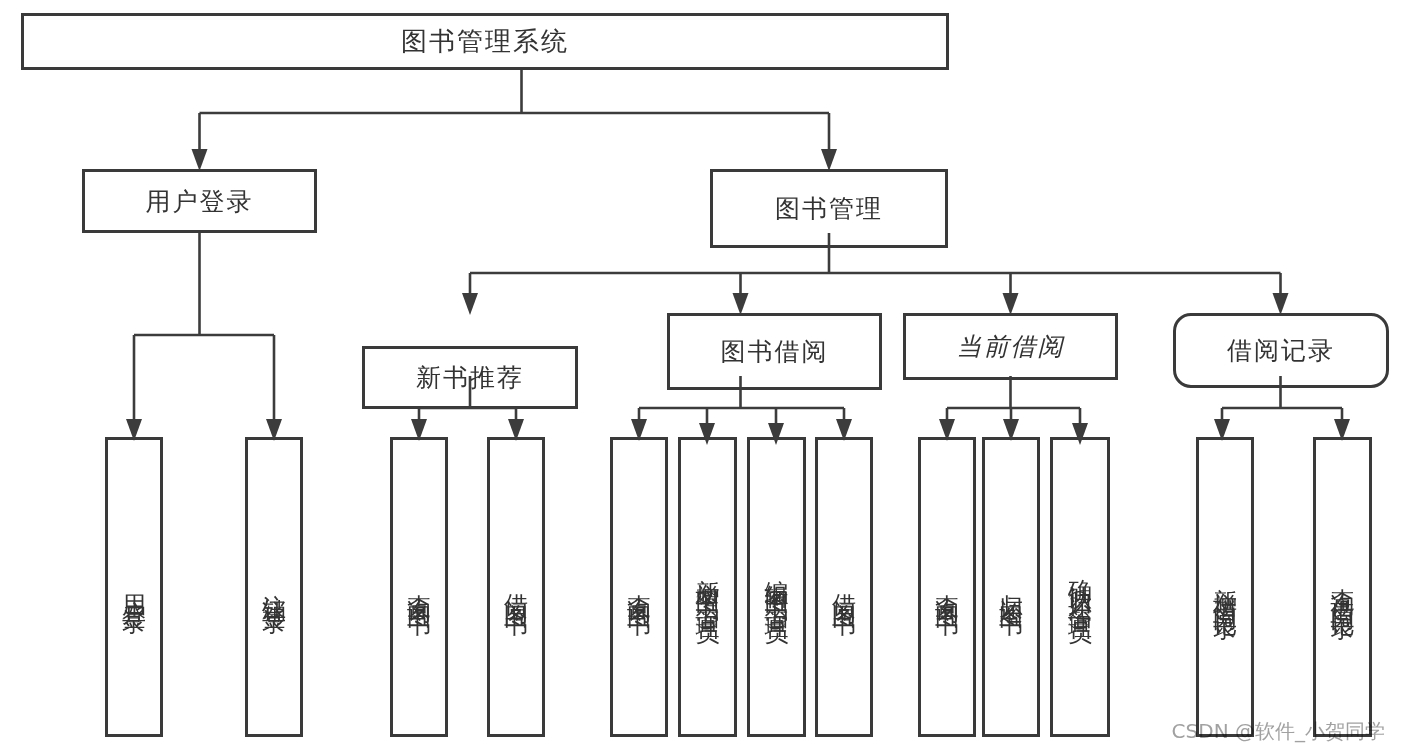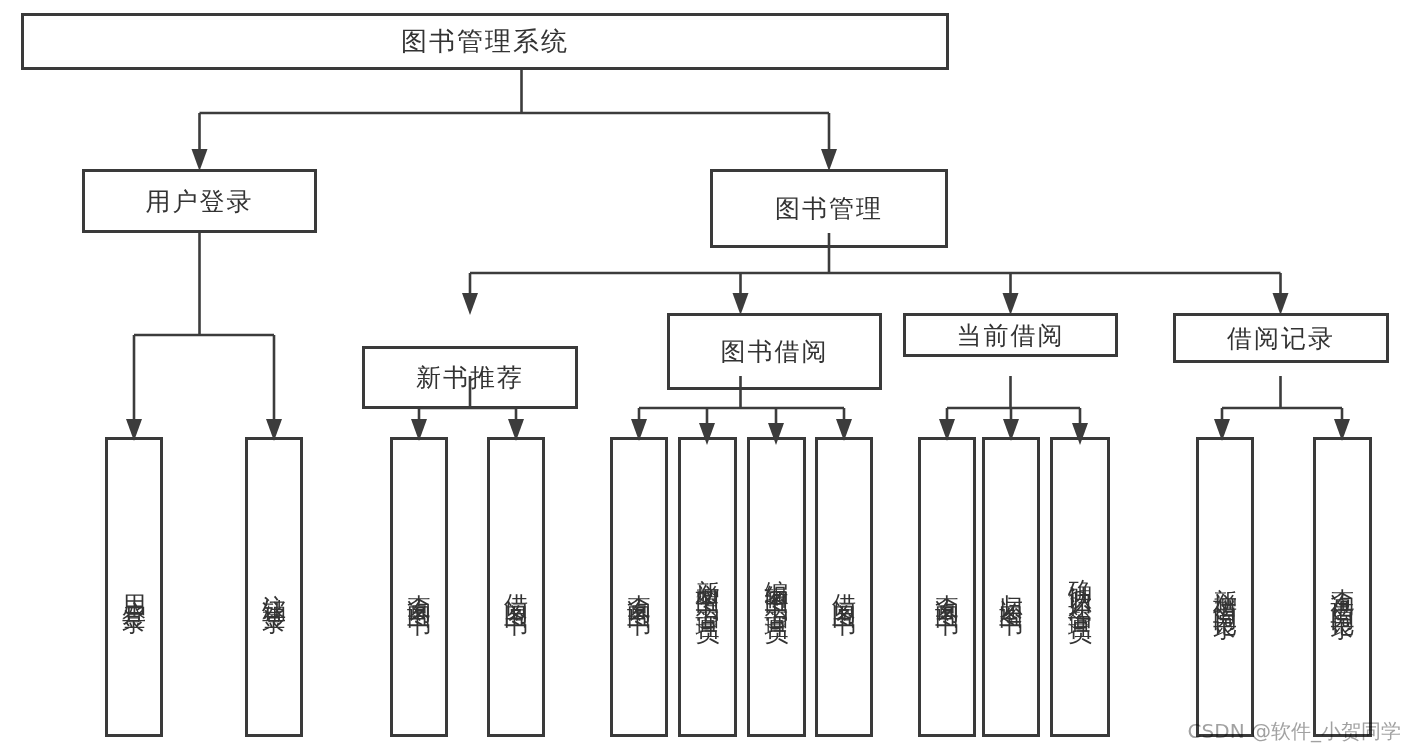--- a/index.html
+++ b/index.html
@@ -45,21 +45,21 @@
     writing-mode: vertical-rl;
     text-orientation: mixed;
     line-height: 1;
     font-size: 24px;
     letter-spacing: 6px;
     white-space: nowrap;
   }
   .watermark {
     position: absolute;
     top: 718px;
-    right: 4px;
+    right: 20px;
     z-index: 5;
     font-size: 20px;
     color: rgba(145, 145, 145, 0.85);
     mix-blend-mode: multiply;
     white-space: nowrap;
     pointer-events: none;
   }
 </style>
 </head>
 <body>
@@ -145,24 +145,24 @@
   <div class="node hbox" style="left:710px; top:169px; width:238px; height:79px;">
     <span>图书管理</span>
   </div>
 
   <div class="node hbox" style="left:362px; top:313px; width:216px; height:63px;margin-top:33px;">
     <span>新书推荐</span>
   </div>
   <div class="node hbox" style="left:628px; top:313px; width:215px; height:77px;margin-left:39px;">
     <span>图书借阅</span>
   </div>
-  <div class="node hbox" style="left:903px; top:313px; width:215px; height:44px;">
+  <div class="node hbox" style="left:903px; top:313px; width:215px; height:67px;font-style:italic;">
     <span>当前借阅</span>
   </div>
-  <div class="node hbox" style="left:1173px; top:313px; width:216px; height:50px;">
+  <div class="node hbox" style="left:1173px; top:313px; width:216px; height:75px;border-radius:18px;">
     <span>借阅记录</span>
   </div>
 
   <div class="node vbox" style="left:105px; top:437px; width:58px; height:300px;">
     <span>用户登录</span>
   </div>
   <div class="node vbox" style="left:245px; top:437px; width:58px; height:300px;">
     <span>注销登录</span>
   </div>
 

